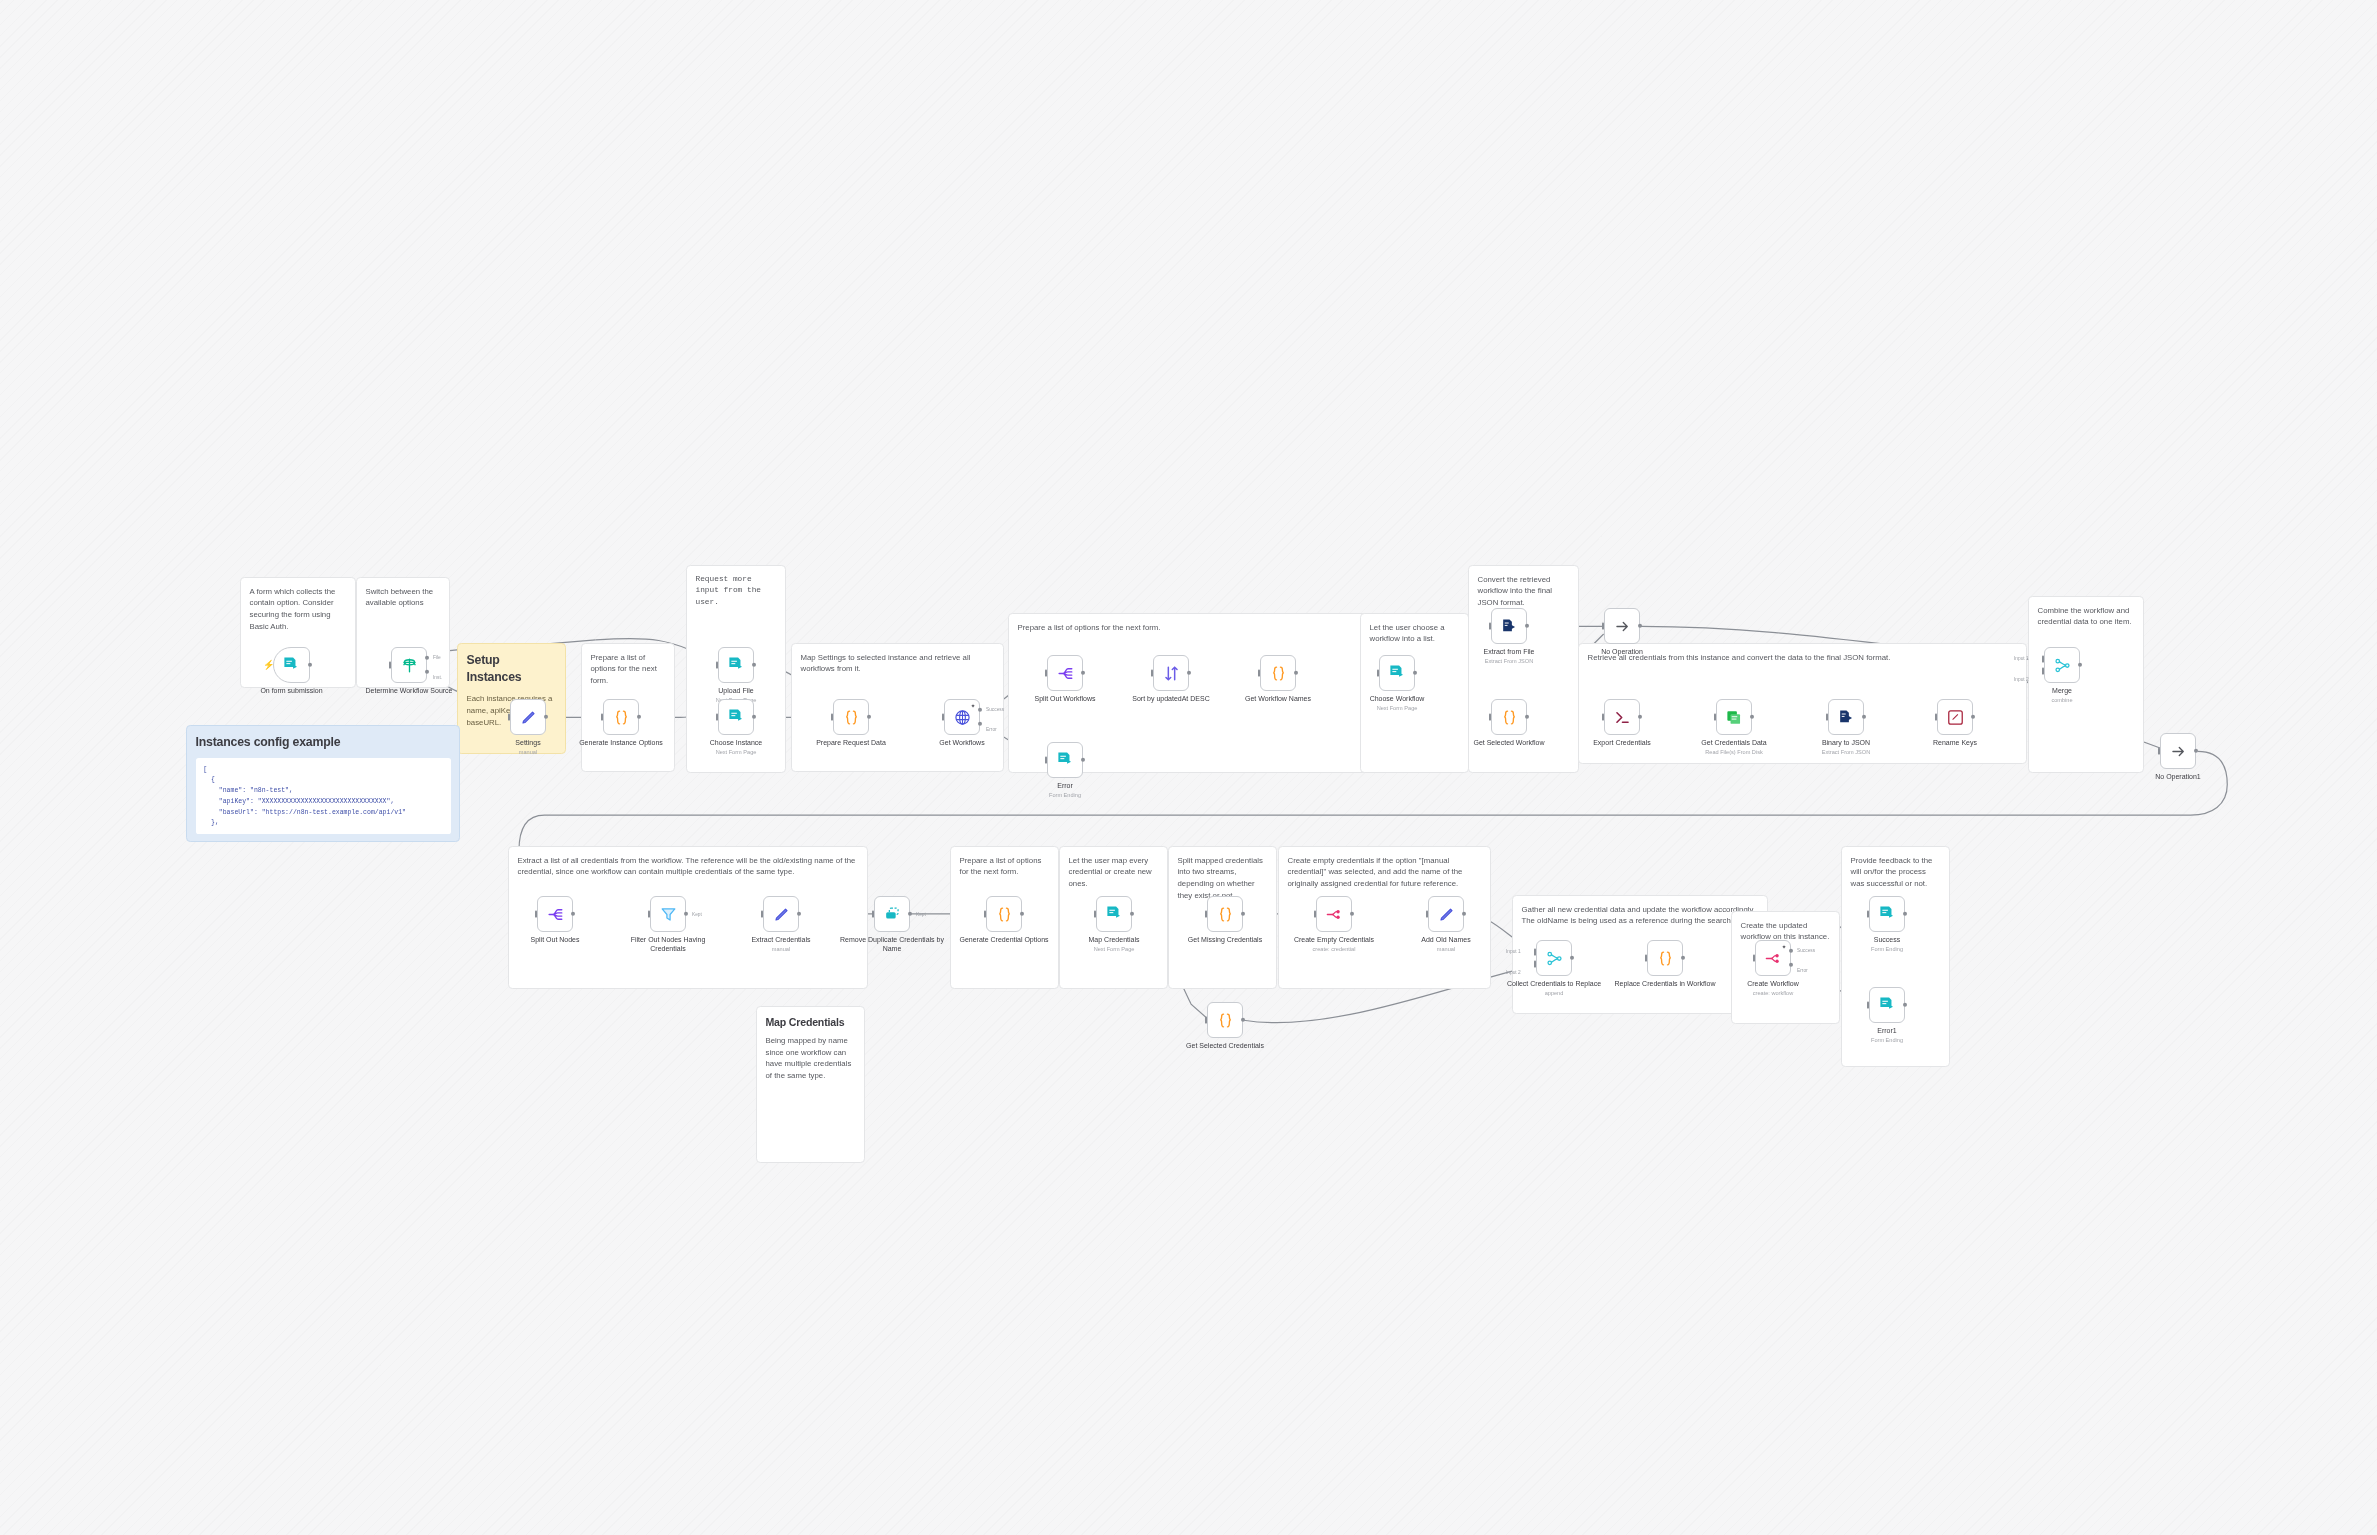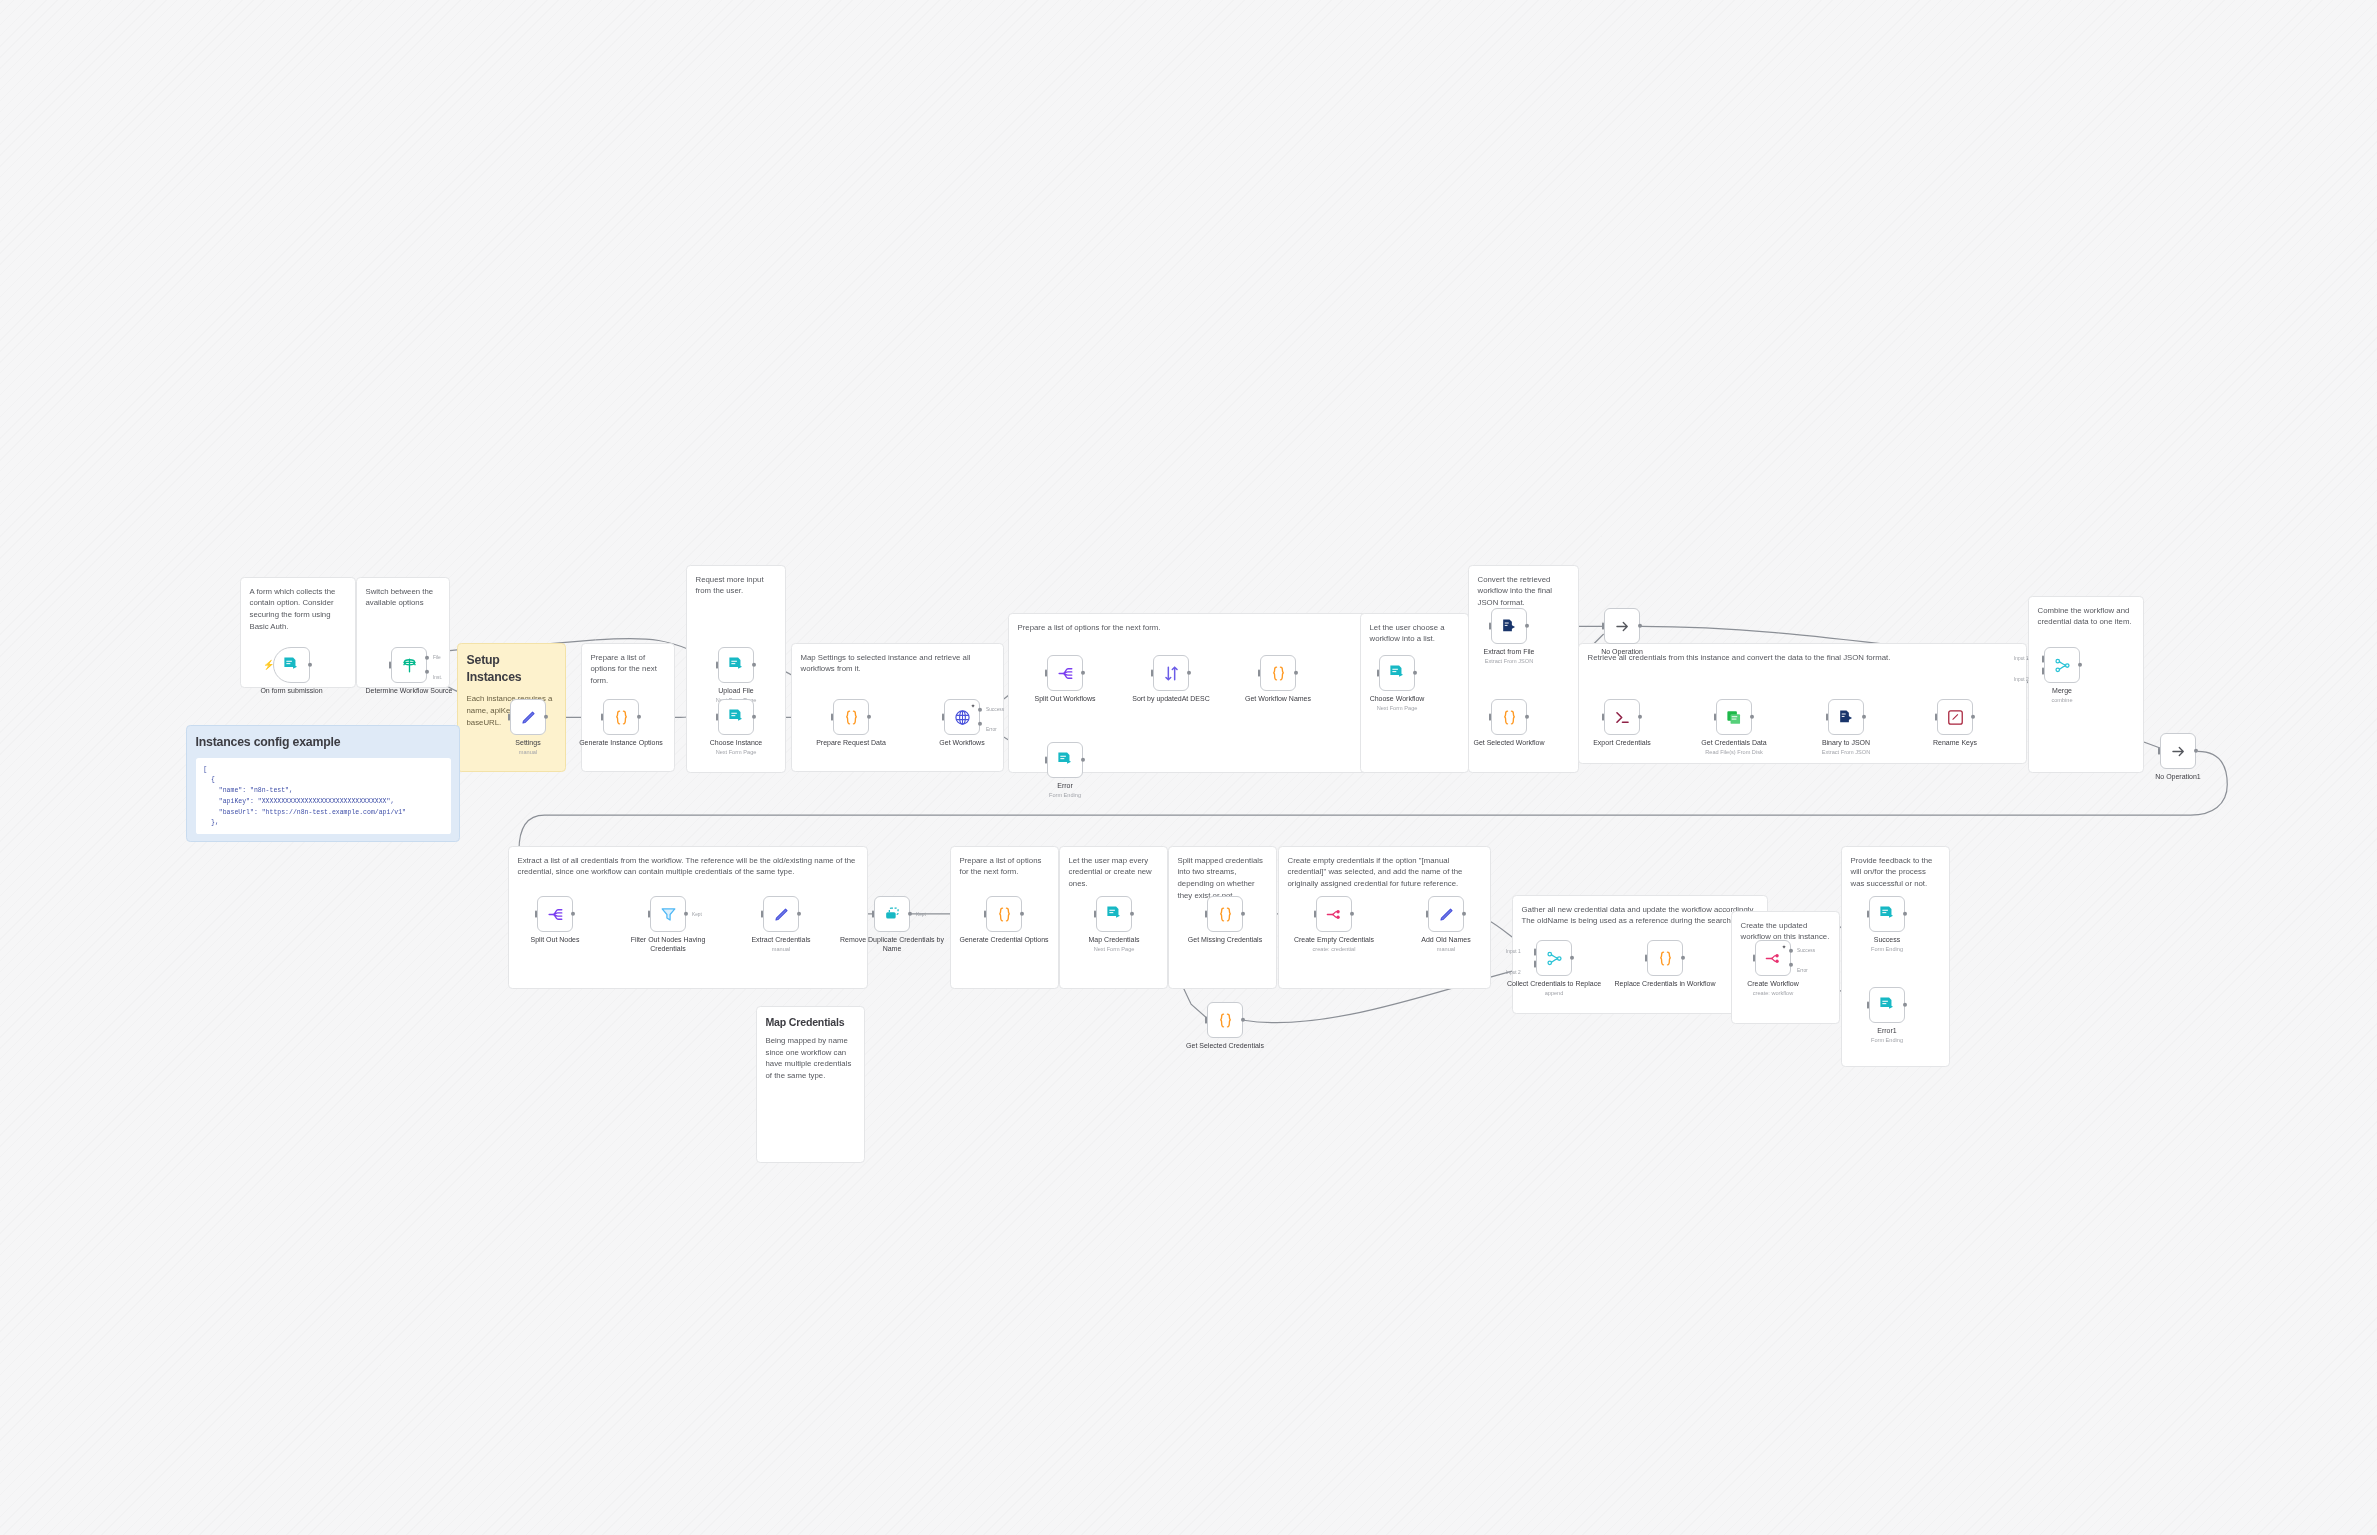--- a/index.html
+++ b/index.html
@@ -197,39 +197,39 @@
   </svg>
 
   <div id="sticky-layer">
       <div class="sticky plain" style="left: 240px; top: 577px; width: 116px; height: 111px;">
         <div class="sticky-body">A form which collects the contain option.
 Consider securing the form using Basic Auth.</div>
       </div>
       <div class="sticky plain" style="left: 356px; top: 577px; width: 94px; height: 111px;">
         <div class="sticky-body">Switch between the available options</div>
       </div>
-      <div class="sticky yellow" style="left: 457px; top: 643px; width: 109px; height: 129px;">
+      <div class="sticky yellow" style="left: 457px; top: 643px; width: 109px; height: 111px;">
         <div class="sticky-title">Setup Instances</div>
         <div class="sticky-body">Each instance requires a name, apiKey, and baseURL.</div>
       </div>
       <div class="sticky blue" style="left: 186px; top: 725px; width: 274px; height: 117px;">
         <div class="sticky-title">Instances config example</div>
         <pre class="code-block">[
   {
     "name": "n8n-test",
     "apiKey": "XXXXXXXXXXXXXXXXXXXXXXXXXXXXXXXX",
     "baseUrl": "https://n8n-test.example.com/api/v1"
   },
   ...
 ]</pre>
       </div>
       <div class="sticky plain" style="left: 581px; top: 643px; width: 94px; height: 129px;">
         <div class="sticky-body">Prepare a list of options for the next form.</div>
       </div>
-      <div class="sticky plain" style="left: 686px; top: 565px; width: 100px; height: 208px;">
+      <div class="sticky plain" style="left: 686px; top: 565px; width: 100px; height: 208px; font-family: Liberation Mono, monospace;">
         <div class="sticky-body">Request more input from the user.</div>
       </div>
       <div class="sticky plain" style="left: 791px; top: 643px; width: 213px; height: 129px;">
         <div class="sticky-body">Map Settings to selected instance and retrieve all workflows from it.</div>
       </div>
       <div class="sticky plain" style="left: 1008px; top: 613px; width: 400px; height: 160px;">
         <div class="sticky-body">Prepare a list of options for the next form.</div>
       </div>
       <div class="sticky plain" style="left: 1360px; top: 613px; width: 109px; height: 160px;">
         <div class="sticky-body">Let the user choose a workflow into a list.</div>

